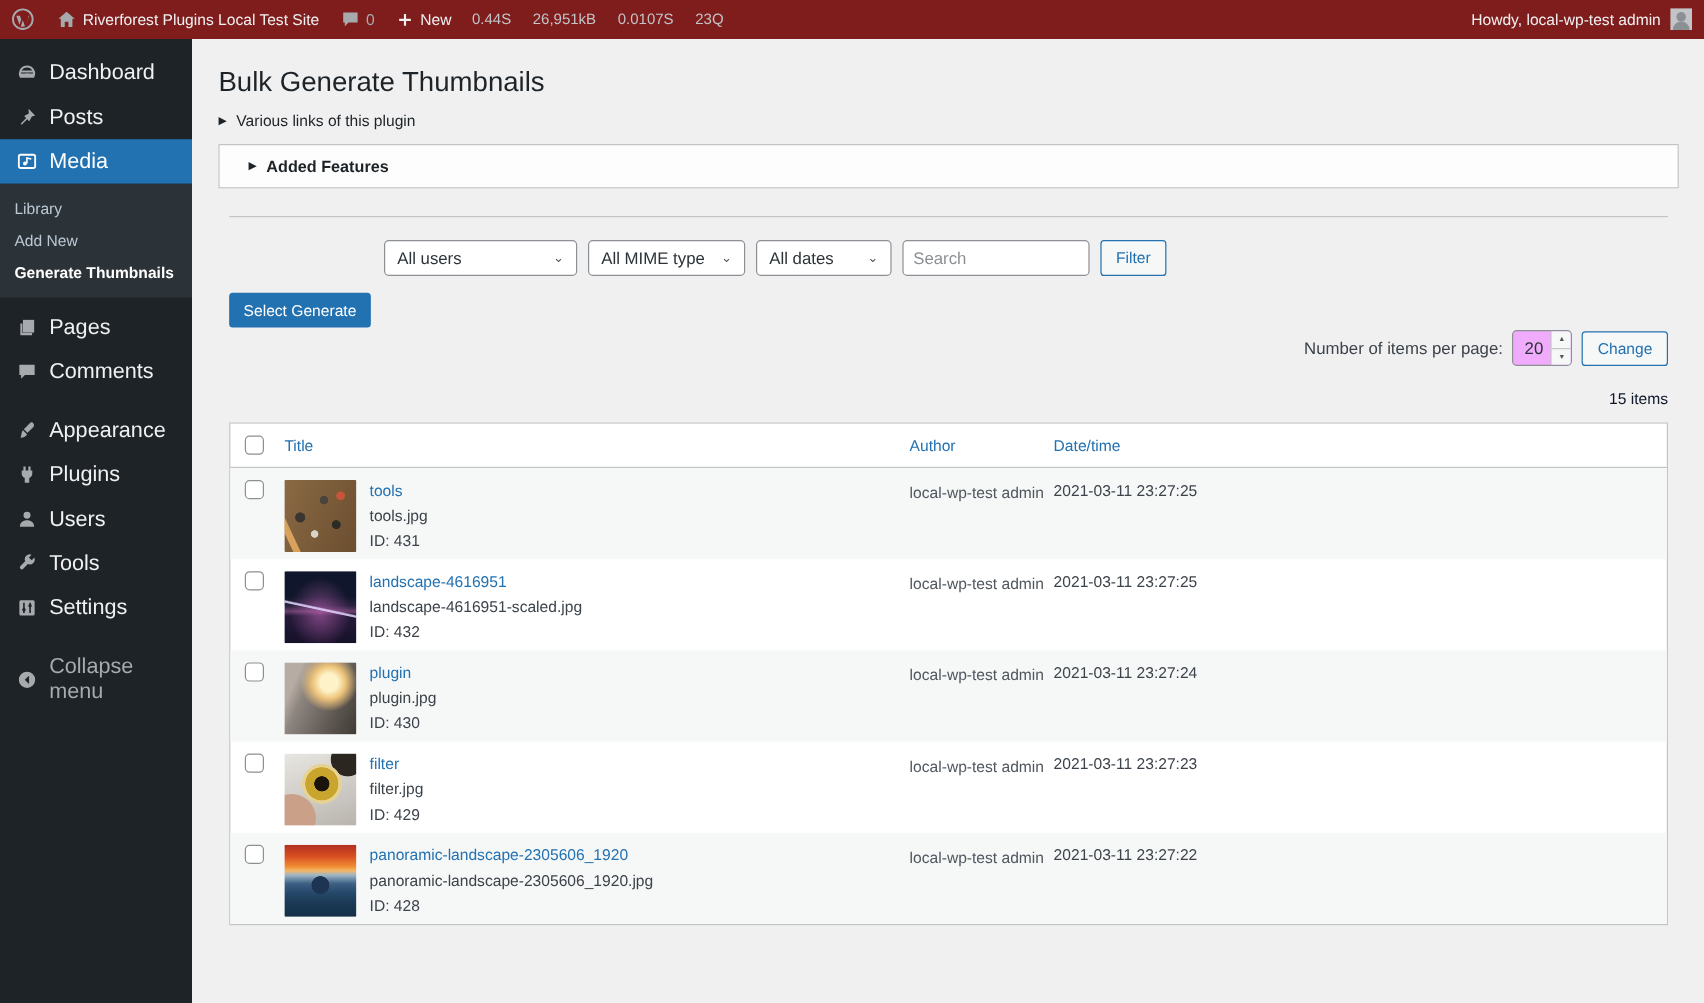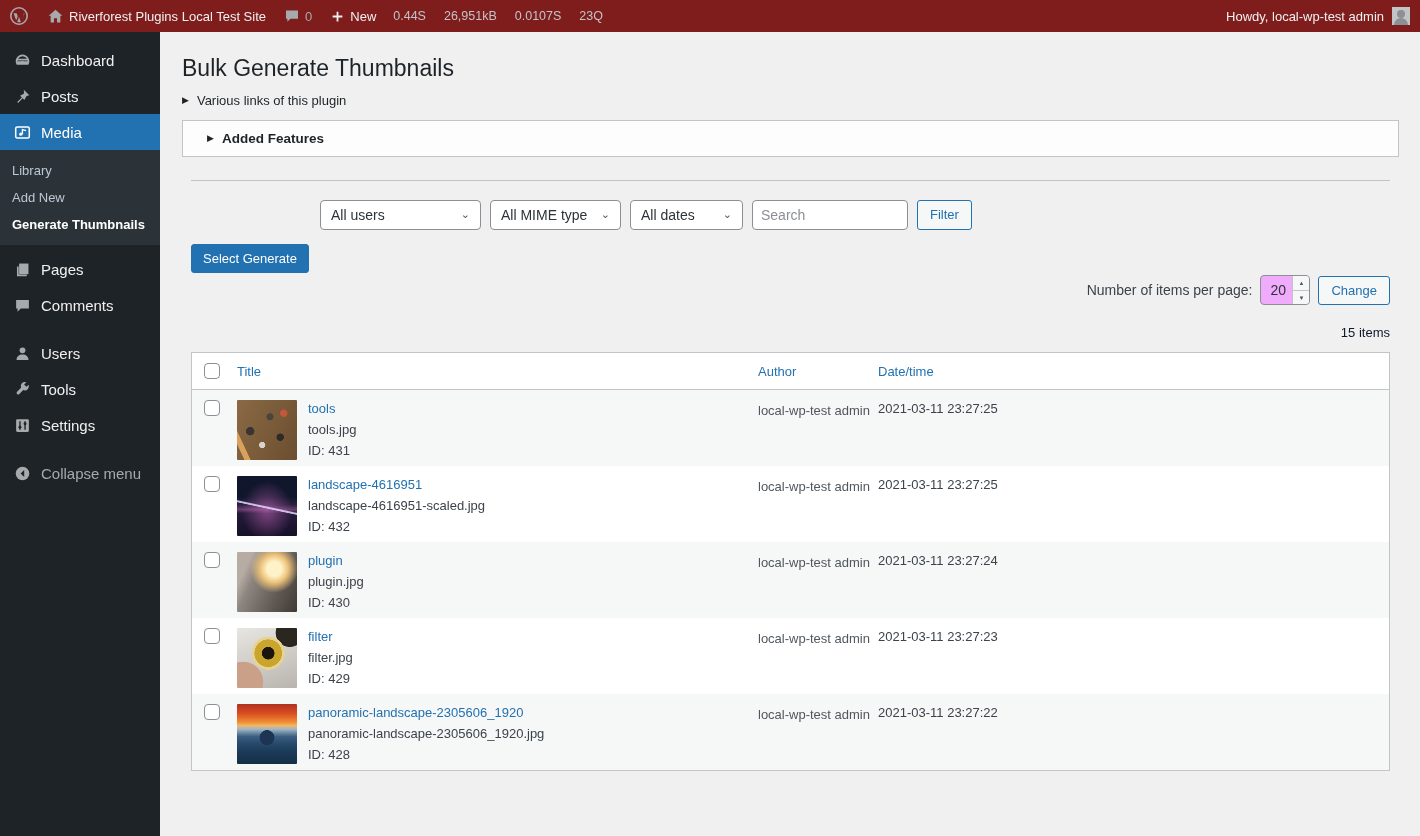--- a/index.html
+++ b/index.html
@@ -15,21 +15,21 @@
   .ab-text { margin-left:5px; }
   .ab-muted { color:#a7aaad; }
   .ab-stats { display:flex; gap:18px; color:#c3c4c7; margin-left:8px; font-size:12.5px; }
   .ab-right { display:flex; align-items:center; padding-right:10px; }
   .avatar { width:18px; height:18px; background:#c3c4c7; margin-left:8px; position:relative; overflow:hidden; }
   .avatar::before { content:''; position:absolute; left:5px; top:3px; width:8px; height:8px; border-radius:50%; background:#8c8f94; }
   .avatar::after  { content:''; position:absolute; left:2px; top:11px; width:14px; height:10px; border-radius:7px 7px 0 0; background:#8c8f94; }
 
   
   .sidebar { position:fixed; top:32px; left:0; bottom:0; width:160px; background:#1d2327; color:#f0f0f1; }
-  .menu-item { display:flex; align-items:center; padding:8px 8px 8px 12px; font-size:15px; cursor:pointer; position:relative; }
+  .menu-item { display:flex; align-items:center; padding:8px 8px 8px 12px; font-size:18px; cursor:pointer; position:relative; }
   .menu-item .mi-icon { width:20px; height:20px; color:#a7aaad; flex:0 0 20px; display:flex; align-items:center; justify-content:center; }
   .menu-item .mi-label { margin-left:9px; }
   .menu-item.active { background:#2271b1; color:#fff; }
   .menu-item.active .mi-icon { color:#fff; }
   .menu-item.active::after { content:''; position:absolute; right:-8px; top:50%; margin-top:-8px;
     border:8px solid transparent; border-left:8px solid #2271b1; width:0; height:0; }
   .submenu { background:#2c3338; padding:7px 0; }
   .submenu-item { padding:6px 12px; font-size:13px; color:#bbc8d4; cursor:pointer; }
   .submenu-item.current { color:#ffffff; font-weight:bold; }
   .menu-gap { height:12px; }
@@ -202,20 +202,36 @@
         <svg width="17" height="17" viewBox="0 0 20 20">
           <path d="M2.5 3.5 h15 v10 h-9.5 l-3.8 3.8 v-3.8 H2.5 Z" fill="currentColor"></path>
         </svg>
       </span>
     <span class="mi-label">Comments</span>
   </div>
   <div class="menu-gap"></div>
   <div class="menu-item">
     <span class="mi-icon">
         <svg width="17" height="17" viewBox="0 0 20 20">
+          <path d="M15.5 2.5c1.6 1.6 1.9 3.2.6 4.5l-5.6 5.6-3.6-3.6 5.6-5.6c1-1 2-1.6 3-.9zM6 10l4 4c-.9 2.1-2.9 3.4-6.4 3.4 1.2-1.7.3-4.6 2.4-7.4z" fill="currentColor"></path>
+        </svg>
+      </span>
+    <span class="mi-label">Appearance</span>
+  </div>
+  <div class="menu-item">
+    <span class="mi-icon">
+        <svg width="17" height="17" viewBox="0 0 20 20">
+          <path d="M6.5 2v4h-1.7v3c0 2 1.2 3.7 3 4.4V18h4.4v-4.6c1.8-.7 3-2.4 3-4.4V6h-1.7V2h-2.2v4H8.7V2z" fill="currentColor"></path>
+        </svg>
+      </span>
+    <span class="mi-label">Plugins</span>
+  </div>
+  <div class="menu-item">
+    <span class="mi-icon">
+        <svg width="17" height="17" viewBox="0 0 20 20">
           <circle cx="10" cy="6.3" r="3.4" fill="currentColor"></circle>
           <path d="M3 17.5c0-3.9 3-6.2 7-6.2s7 2.3 7 6.2z" fill="currentColor"></path>
         </svg>
       </span>
     <span class="mi-label">Users</span>
   </div>
   <div class="menu-item">
     <span class="mi-icon">
         <svg width="17" height="17" viewBox="0 0 20 20">
           <path d="M17.2 4.3a4.8 4.8 0 0 1-6.3 6.3l-4.6 4.6a1.9 1.9 0 1 1-2.7-2.7l4.6-4.6A4.8 4.8 0 0 1 14.5 1.6L11.9 4.2l2.7 2.7z" fill="currentColor"></path>

